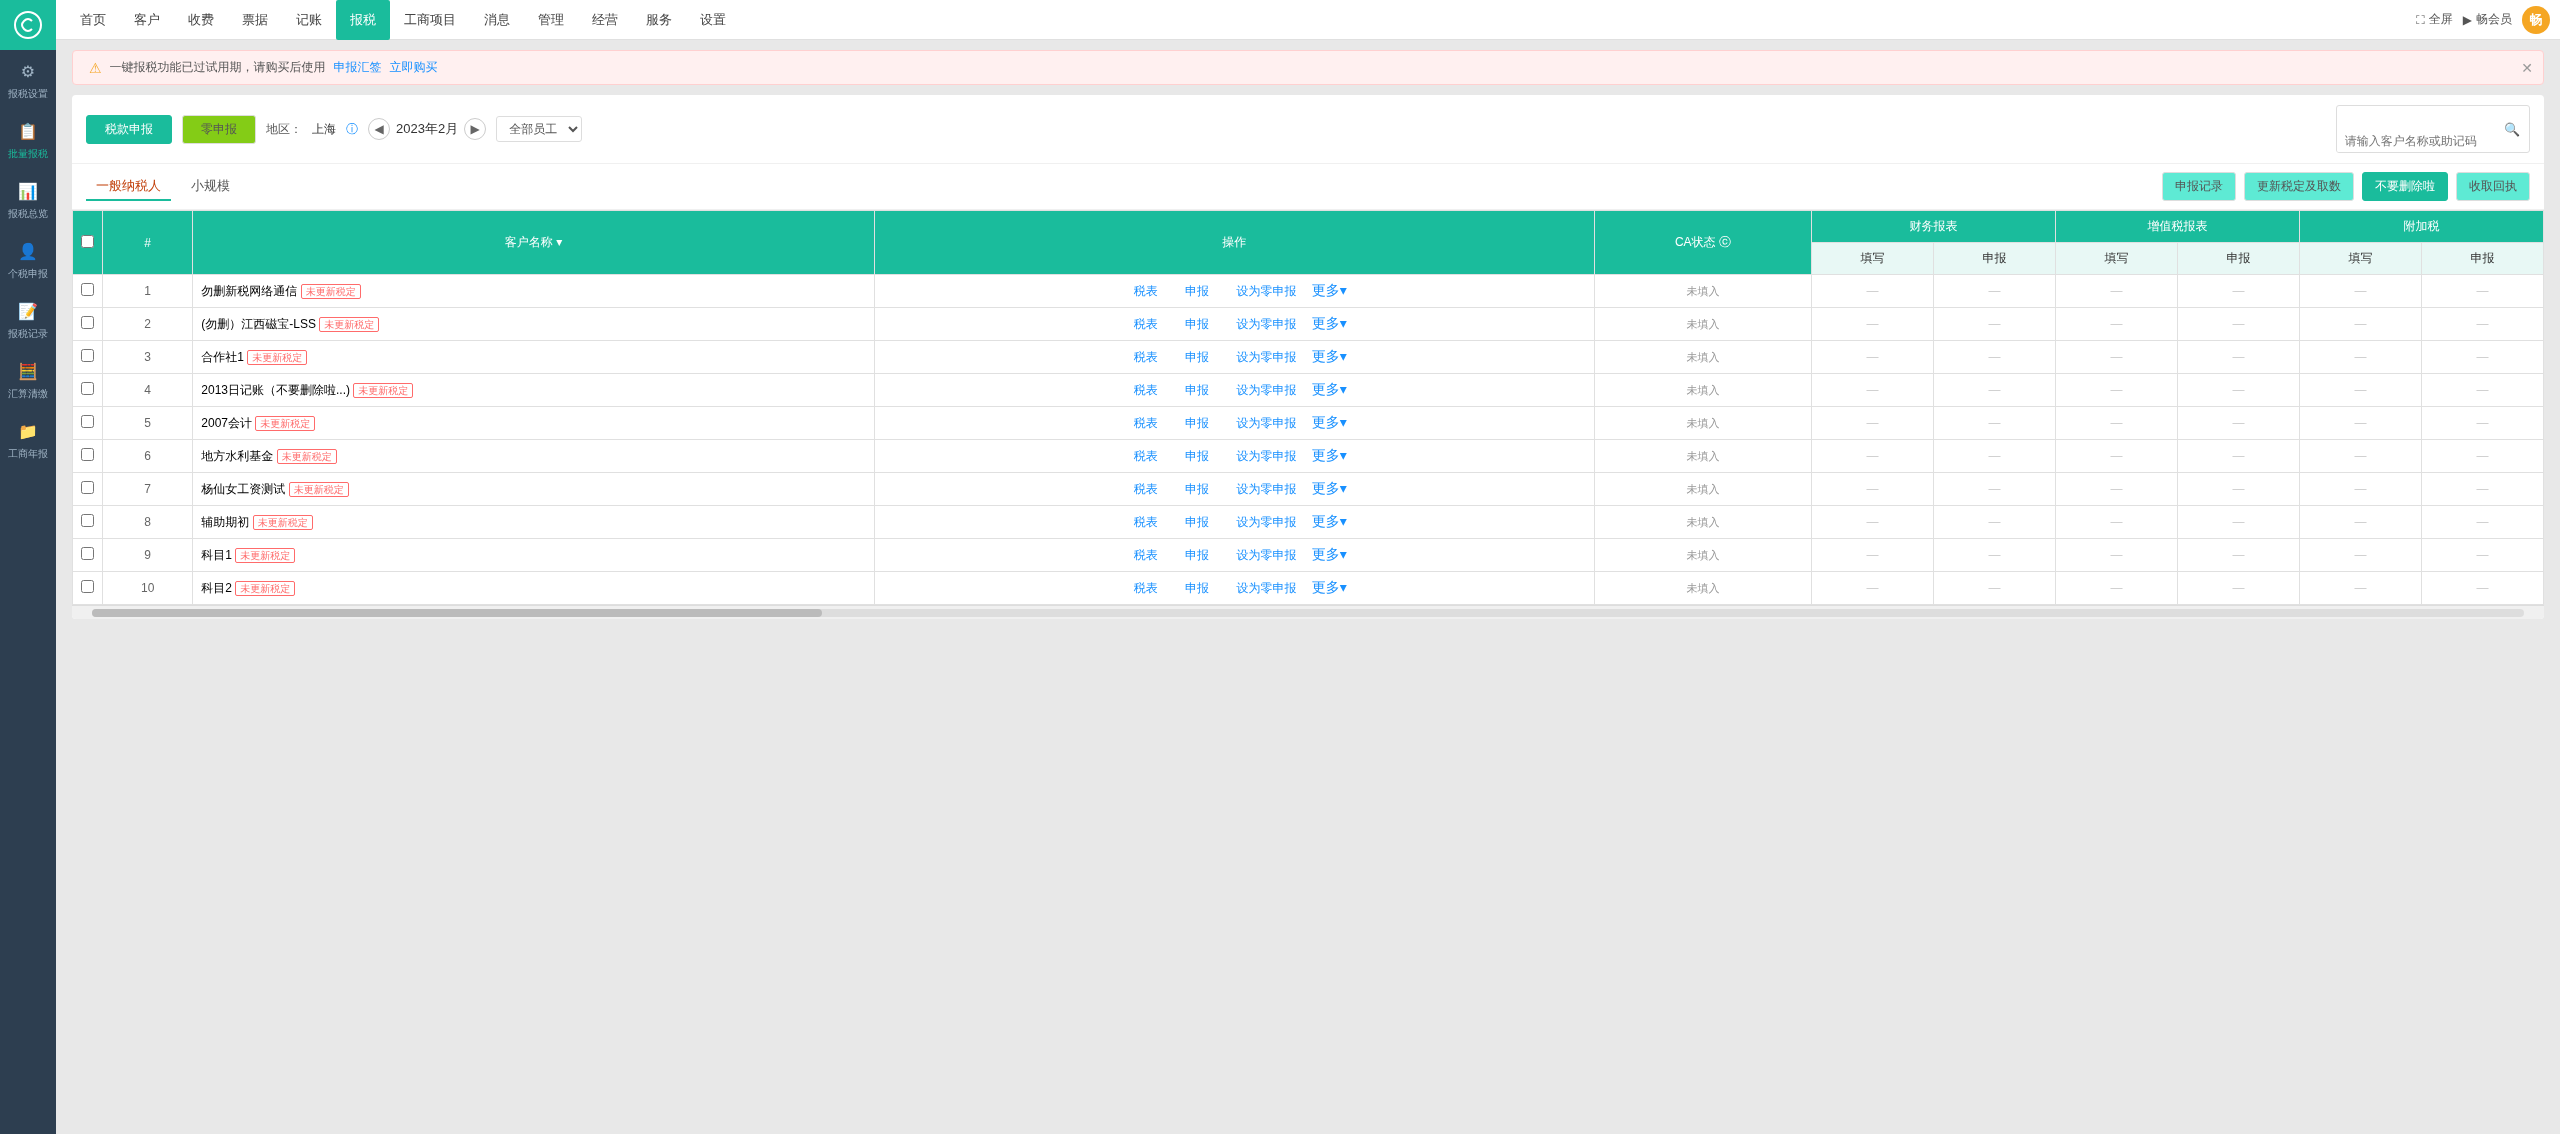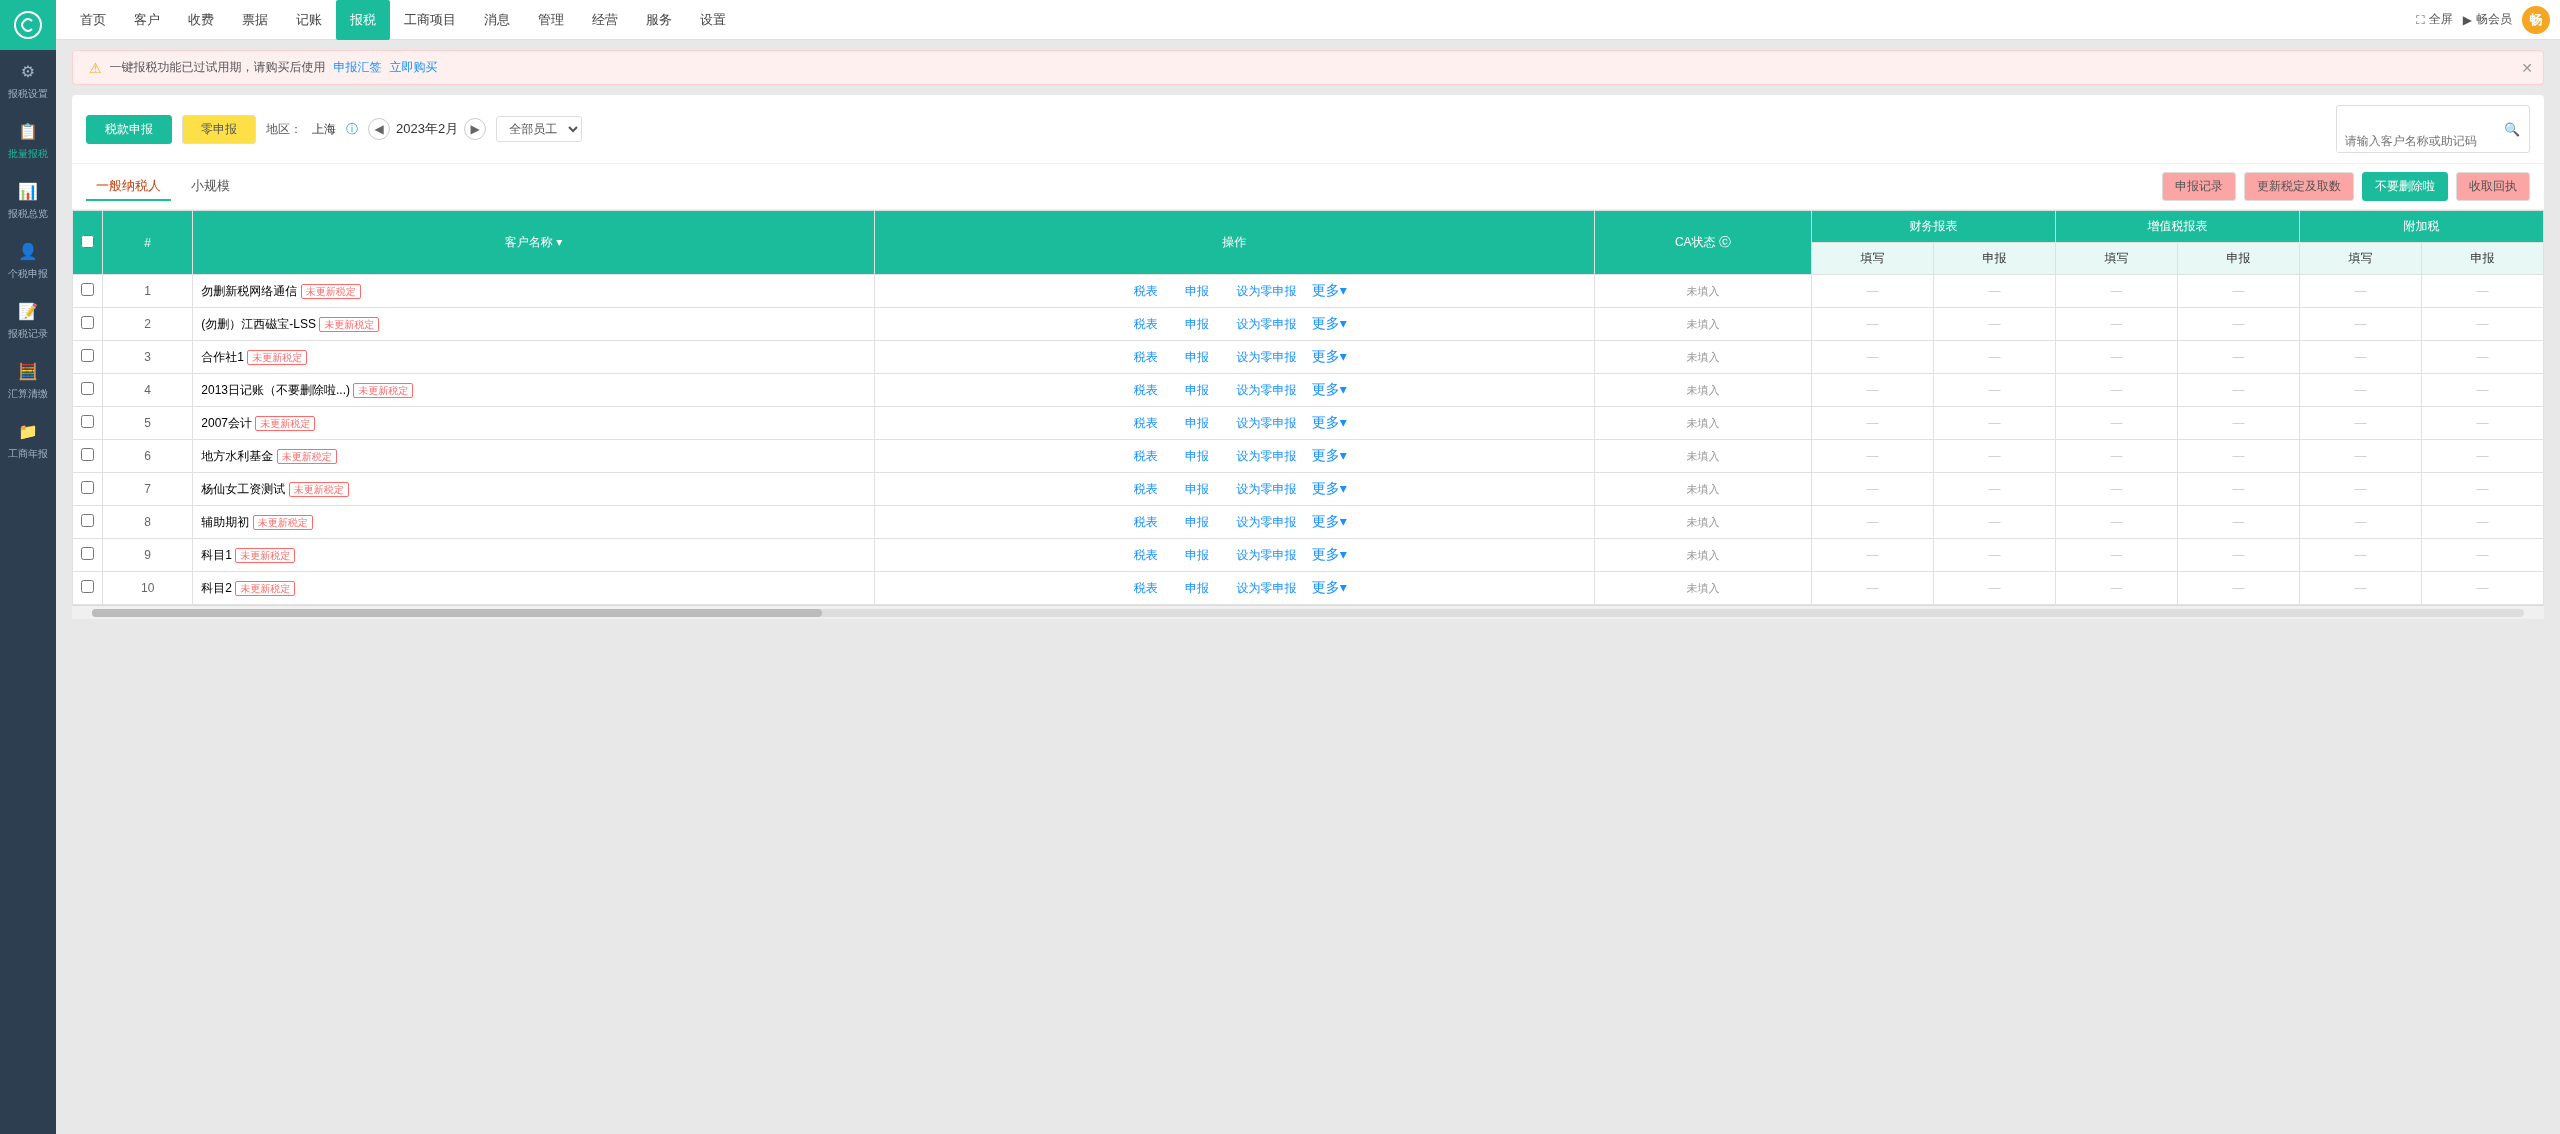--- a/index.html
+++ b/index.html
@@ -150,21 +150,21 @@
       display: flex;
       align-items: center;
       gap: 10px;
       border-bottom: 1px solid #f0f0f0;
       flex-wrap: wrap;
     }
     .tab-btn {
       padding: 5px 18px;
       border-radius: 3px;
       border: 1px solid #ddd;
-      background: #fde047;
+      background: #84cc16;
       cursor: pointer;
       font-size: 12px;
       color: #555;
     }
     .tab-btn.active {
       background: #1abc9c;
       color: #fff;
       border-color: #1abc9c;
     }
     .region-label { font-size: 12px; color: #555; }
@@ -243,21 +243,21 @@
     }
     .action-btns {
       margin-left: auto;
       display: flex;
       gap: 8px;
     }
     .action-btn {
       padding: 5px 12px;
       border-radius: 3px;
       border: 1px solid #ddd;
-      background: #fca5a5;
+      background: #5eead4;
       cursor: pointer;
       font-size: 12px;
       color: #555;
     }
     .action-btn.primary {
       background: #1abc9c;
       color: #fff;
       border-color: #1abc9c;
     }
 

